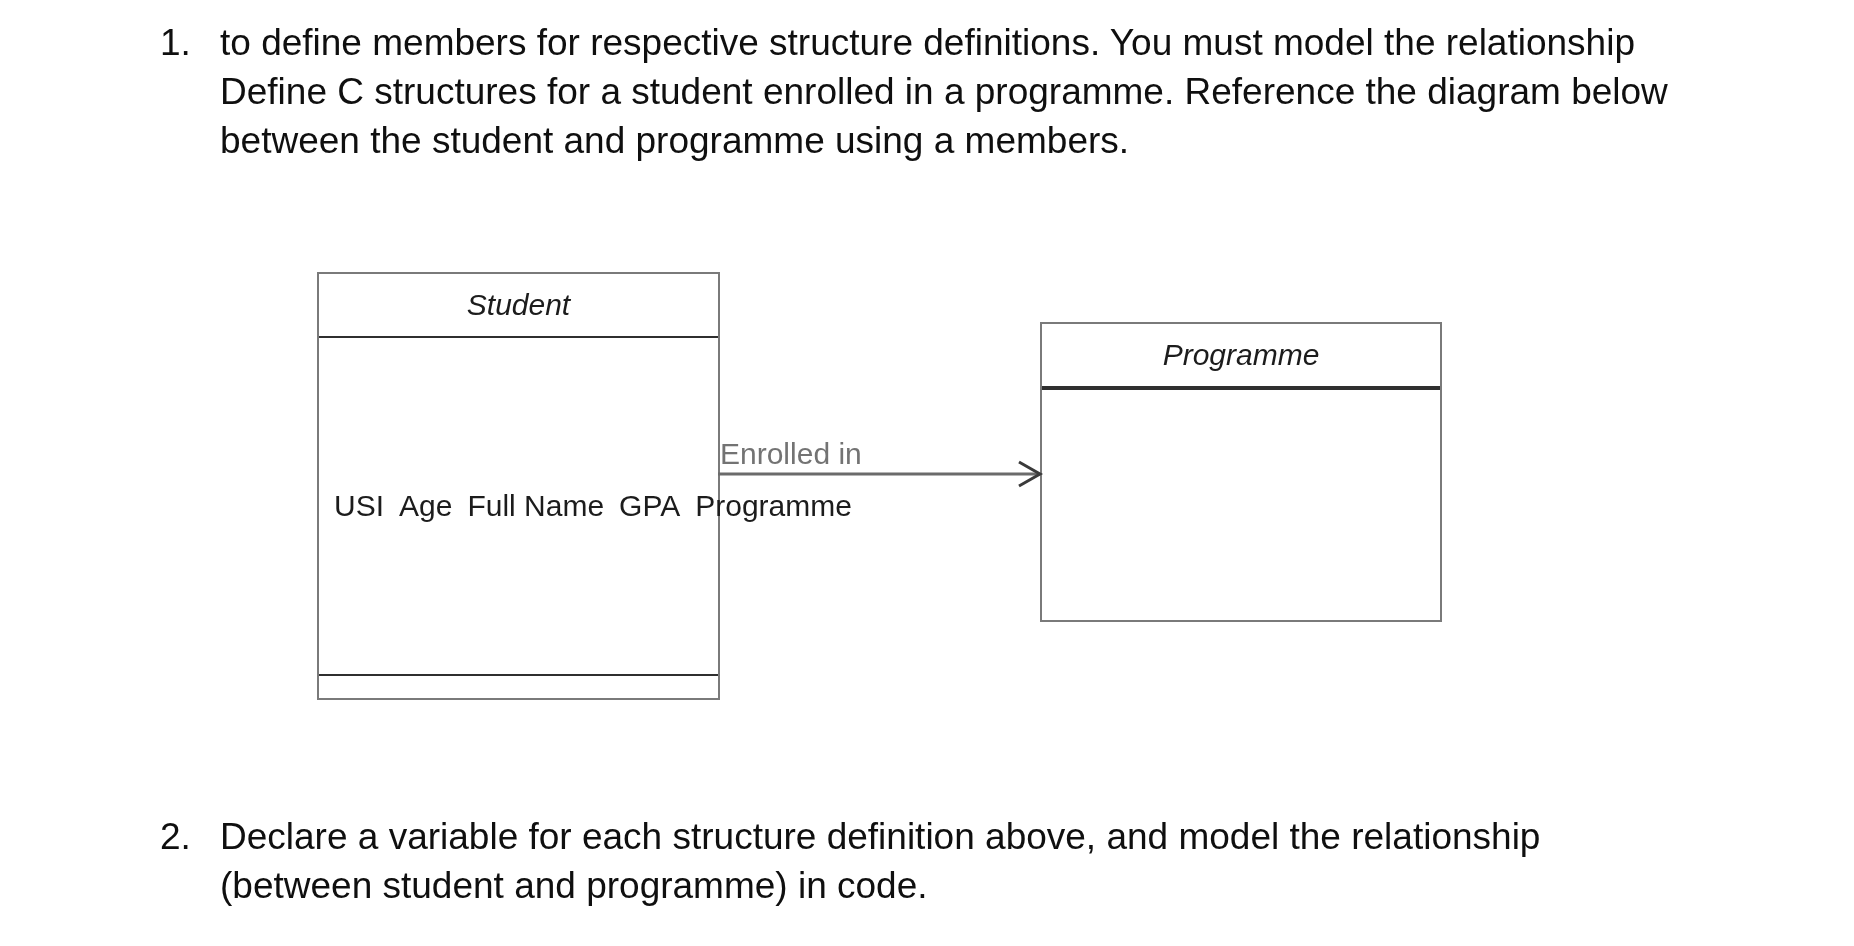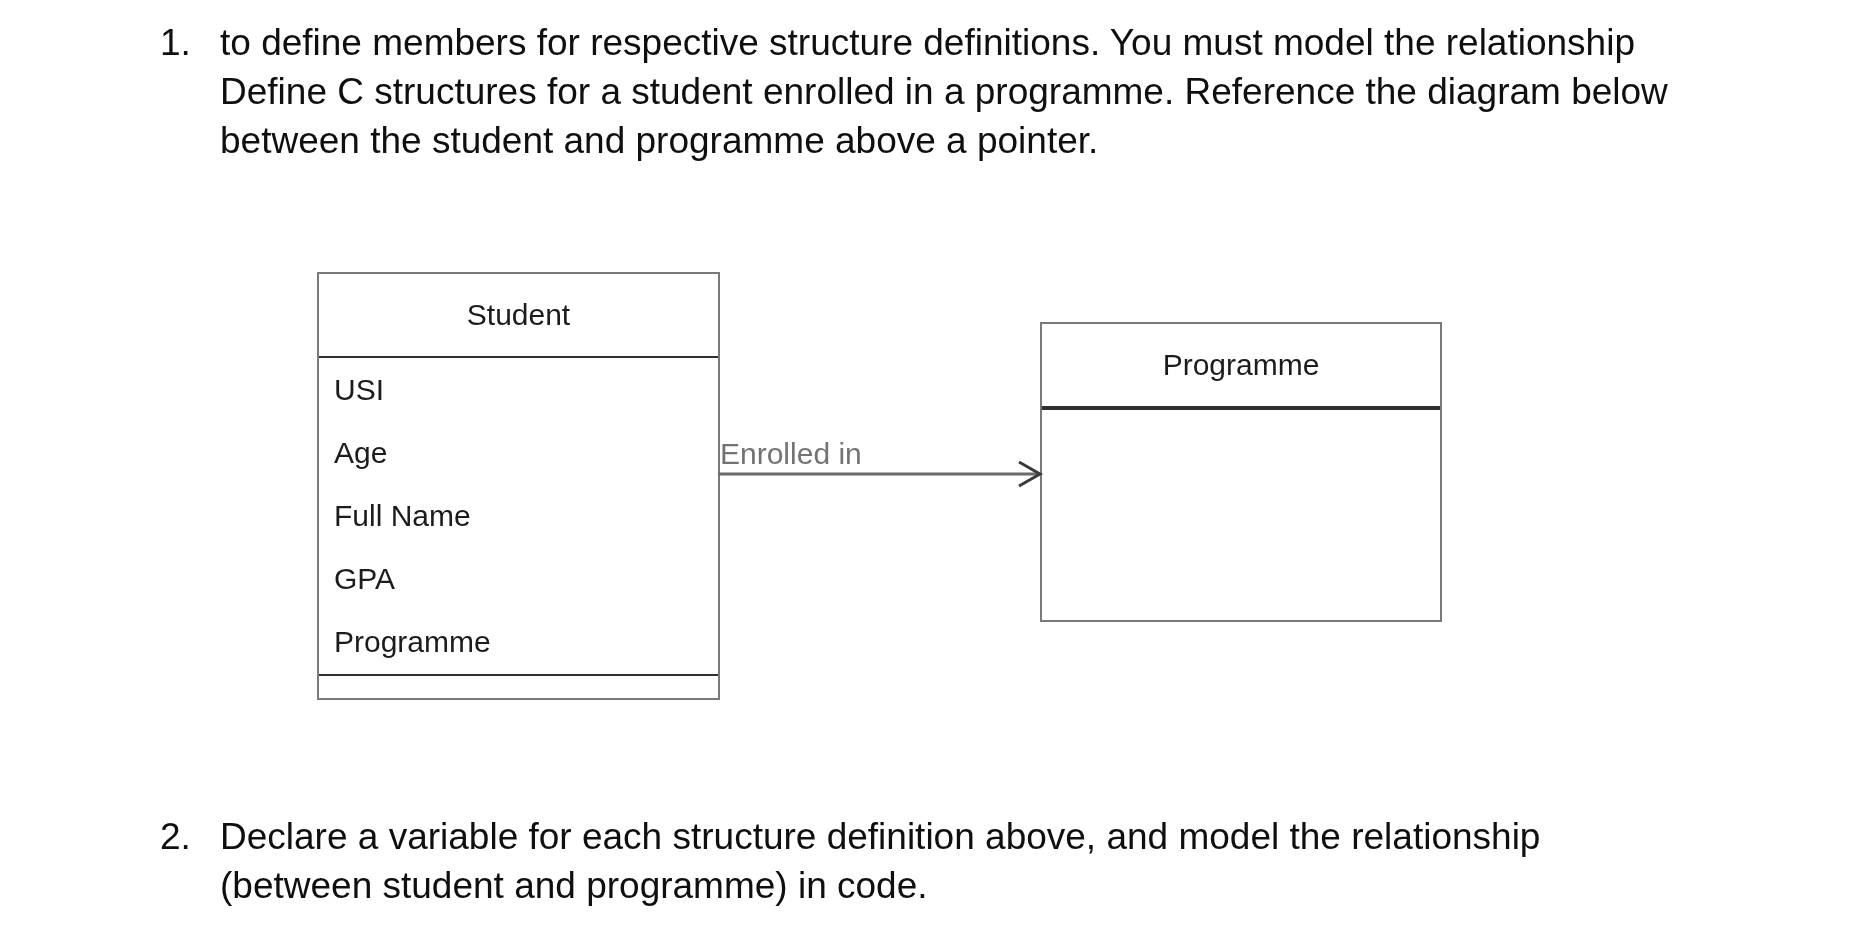--- a/index.html
+++ b/index.html
@@ -51,30 +51,31 @@
     font-size: 30px;
     color: #1c1c1c;
     display: flex;
     flex-direction: column;
   }
   #entity-student   { left: 317px;  top: 272px; width: 403px; height: 428px; }
   #entity-programme { left: 1040px; top: 322px; width: 402px; height: 300px; }
 
   .entity-title {
     box-sizing: border-box;
-    height: 84px;
+    height: 64px;
     border-bottom: 2px solid #2f2f2f;
     display: flex;
     align-items: center;
     justify-content: center;
+    font-style: italic;
   }
   .entity-attrs {
     flex: 1;
     display: flex;
-    flex-direction: column;
+    flex-direction: row;
   }
   .attr-row {
     flex: 1;
     display: flex;
     align-items: center;
     padding-left: 15px;
     white-space: nowrap;
   }
   .entity-footer {
     box-sizing: border-box;
@@ -102,21 +103,21 @@
 </head>
 <body>
 
 <div class="page">
 
   <div class="question" id="question-1">
     <div class="q-number">1.</div>
     <div class="q-lines">
       <div class="q-line">to define members for respective structure definitions. You must model the relationship</div>
       <div class="q-line">Define C structures for a student enrolled in a programme. Reference the diagram below</div>
-      <div class="q-line">between the student and programme above a pointer.</div>
+      <div class="q-line">between the student and programme using a members.</div>
     </div>
   </div>
 
   <div class="diagram">
 
     <div class="entity" id="entity-student">
       <div class="entity-title">Student</div>
       <div class="entity-attrs">
         <div class="attr-row">USI</div>
         <div class="attr-row">Age</div>

